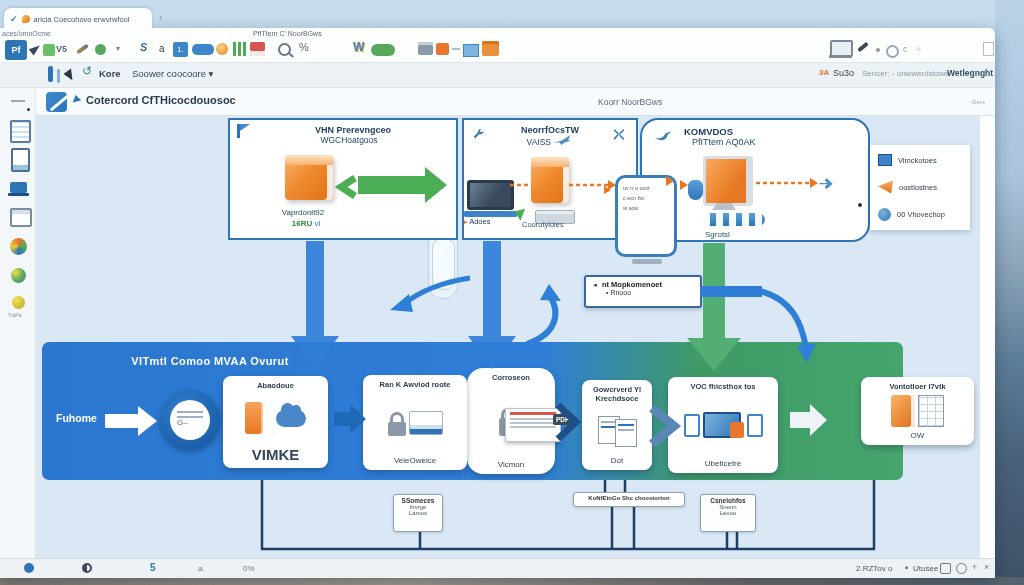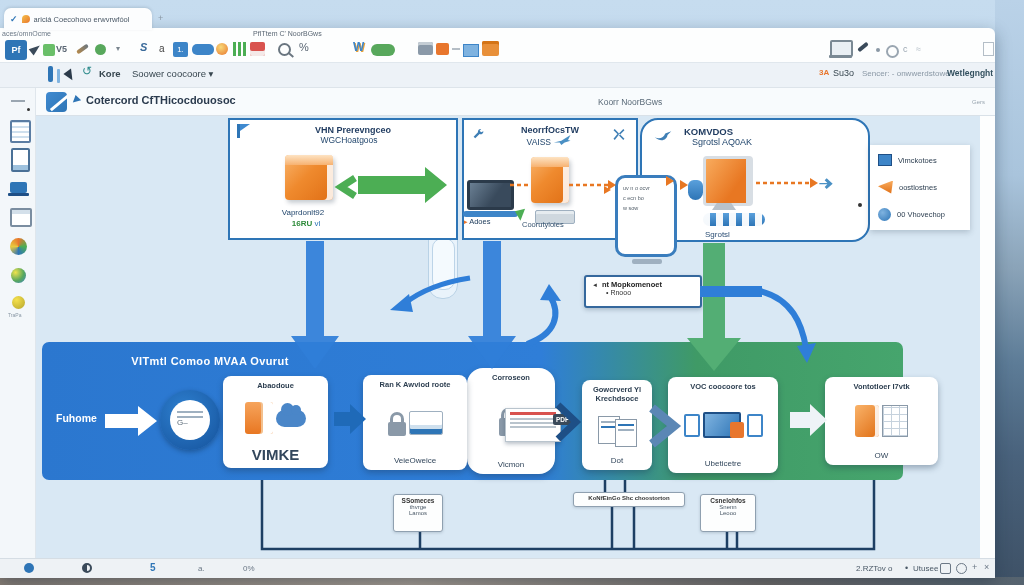--- a/index.html
+++ b/index.html
@@ -324,21 +324,21 @@
     </div>
   <div class="a lapbase"></div>
   <div class="a box3d" style="left:531px;top:157px;width:38px;height:46px"></div>
   <div class="a cursor-green"></div>
   <div class="a servergrey"></div>
   <span class="a bx2-lab1"><span class="otick">▸</span> <span>Adoes</span></span>
   <span class="a bx2-lab2">Coorutyloies</span>
 
   <div class="tbox" style="left:640px;top:118px;width:230px;height:124px;border-width:2.5px;border-radius:18px">
     <div class="bx-title" style="margin-top:6px;font-size:9.5px;text-align:left;padding-left:42px">KOMVDOS</div>
-    <div class="bx-sub" style="font-size:9px;text-align:left;padding-left:50px">Sgrotsl AQ0AK</div>
+    <div class="bx-sub" style="font-size:9px;text-align:left;padding-left:50px">PfITtem AQ0AK</div>
     <svg width="18" height="14" viewBox="0 0 24 16" style="position:absolute;left:12px;top:8px">
         <path d="M1 11c6 3 12 1 14-5l8-3-5 5c-1 7-9 10-17 3z" fill="#3f7fb5"></path>
       </svg>
   </div>
   <div class="a monitor"></div>
   <div class="a monstand"></div>
   <div class="a shield"></div>
   <div class="a bus"></div>
   <span class="a bx3-cap">Sgrotsl</span>
   <svg width="16" height="14" viewBox="0 0 24 20" style="position:absolute;left:818px;top:176px;z-index:12">
@@ -428,31 +428,31 @@
       <span class="doc-w"><span class="l"></span><span class="l" style="display:block"></span><span class="lb" style="display:block"></span></span>
       <span class="doc-w" style="margin-left:-8px;margin-top:6px">
           <span class="lb" style="display:block"></span>
           <span class="l" style="display:block"></span>
         </span>
     </div>
     <div class="cd-cap">Dot</div>
   </div>
 
   <div class="card" style="left:668px;top:377px;width:110px;height:96px">
-    <div class="cd-title">VOC coocoore tos</div>
+    <div class="cd-title">VOC fhicsthox tos</div>
     <div class="icn-row">
       <span class="tab-w"></span>
       <span class="scr-b"></span>
       <span class="sq-o" style="margin-left:-14px;margin-top:10px"></span>
       <span class="tab-w"></span>
     </div>
     <div class="cd-cap">Ubeticetre</div>
   </div>
 
-  <div class="card" style="left:825px;top:377px;width:113px;height:88px">
+  <div class="card" style="left:861px;top:377px;width:113px;height:68px">
     <div class="cd-title">Vontotloer I7vtk</div>
     <div class="icn-row">
       <span class="minibox3d"></span>
       <span class="gridcard"></span>
     </div>
     <div class="cd-cap">OW</div>
   </div>
 
   <div class="bbox" style="left:393px;top:494px;width:50px;height:38px">
     <div class="bb-l1">SSomeces</div>

